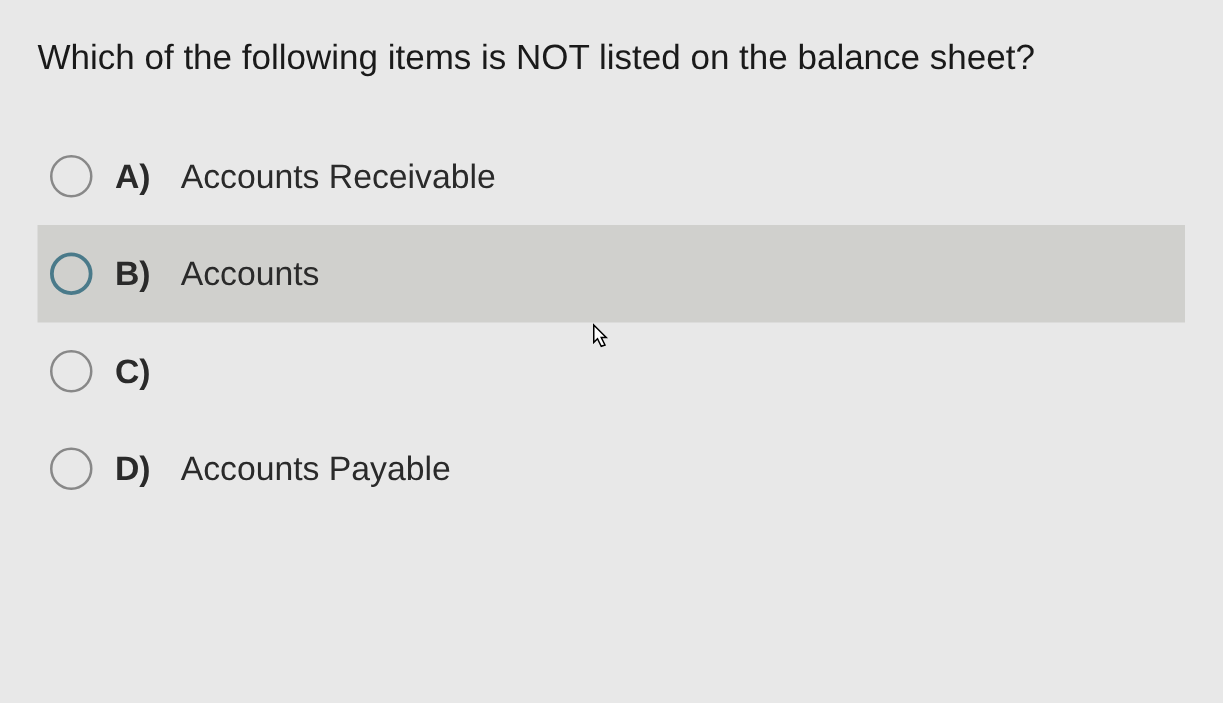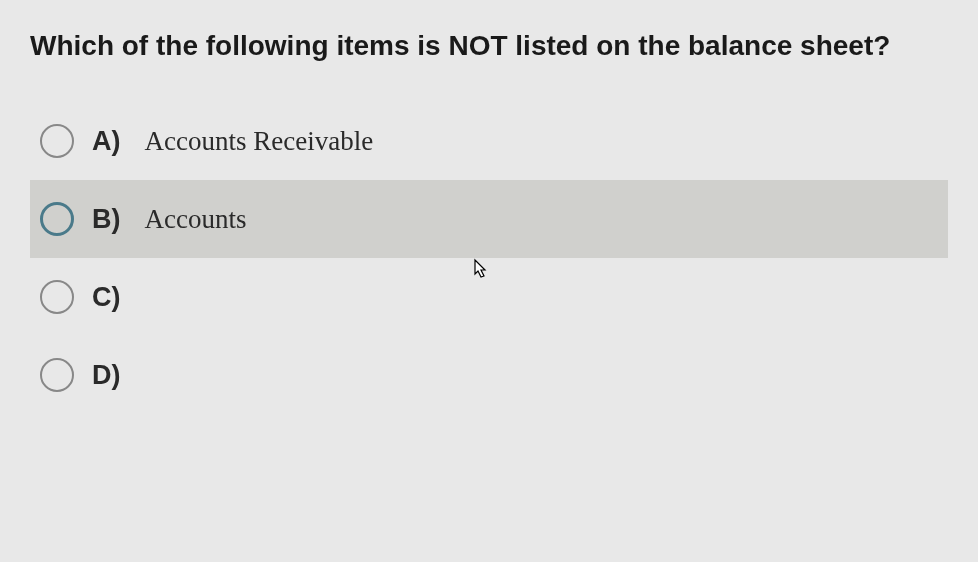--- a/index.html
+++ b/index.html
@@ -11,21 +11,21 @@
       width: 978px;
       height: 562px;
       background: #e8e8e8;
       font-family: 'Segoe UI', Arial, sans-serif;
       padding: 20px 30px;
       color: #2a2a2a;
       position: relative;
     }
     .question-text {
       font-size: 28px;
-      font-weight: 700;
+      font-weight: 400;
       color: #1a1a1a;
       margin-bottom: 40px;
       margin-top: 10px;
     }
     .options {
       display: flex;
       flex-direction: column;
     }
     .option {
       display: flex;
@@ -52,21 +52,20 @@
     .option-label {
       font-size: 27px;
       font-weight: 600;
       color: #2a2a2a;
       margin-right: 6px;
     }
     .option-text {
       font-size: 27px;
       font-weight: 500;
       color: #2a2a2a;
-      font-family: Liberation Serif, serif;
     }
     .cursor {
       position: absolute;
       left: 468px;
       top: 258px;
       pointer-events: none;
     }
   </style>
 </head>
 <body>
@@ -84,20 +83,21 @@
     <span class="option-label">B)</span>
     <span class="option-text">Accounts</span>
   </div>
   <div class="option">
     <div class="radio"></div>
     <span class="option-label">C)</span>
   </div>
   <div class="option">
     <div class="radio"></div>
     <span class="option-label">D)</span>
+    <span class="option-text">Accounts Payable</span>
   </div>
 </div>
 
 <div class="cursor">
   <svg width="22" height="26" viewBox="0 0 22 26">
     <path d="M 7 2 L 7 16 L 10 13 L 13 19 L 16 18 L 13 12 L 17 12 Z" fill="#ffffff" stroke="#000000" stroke-width="1.2"></path>
   </svg>
 </div>
 
 </body></html>

